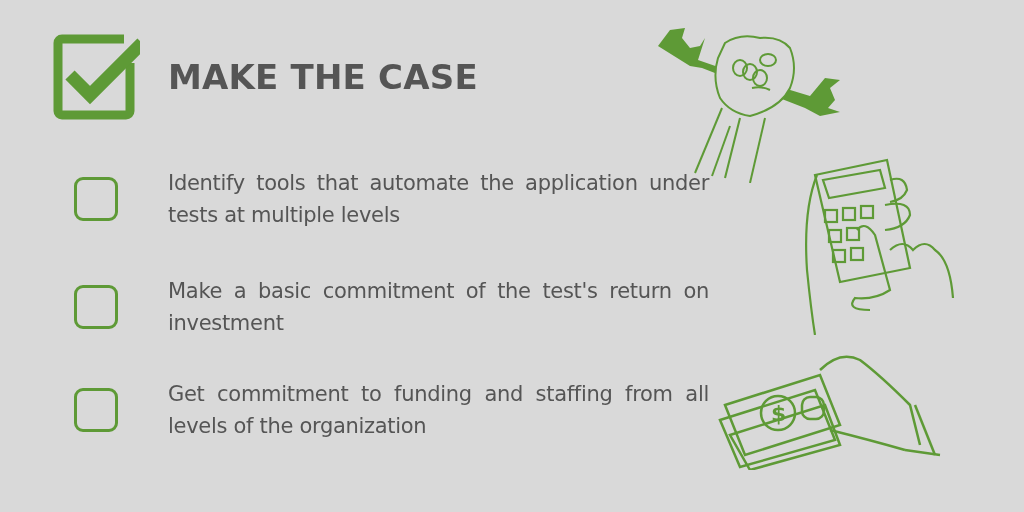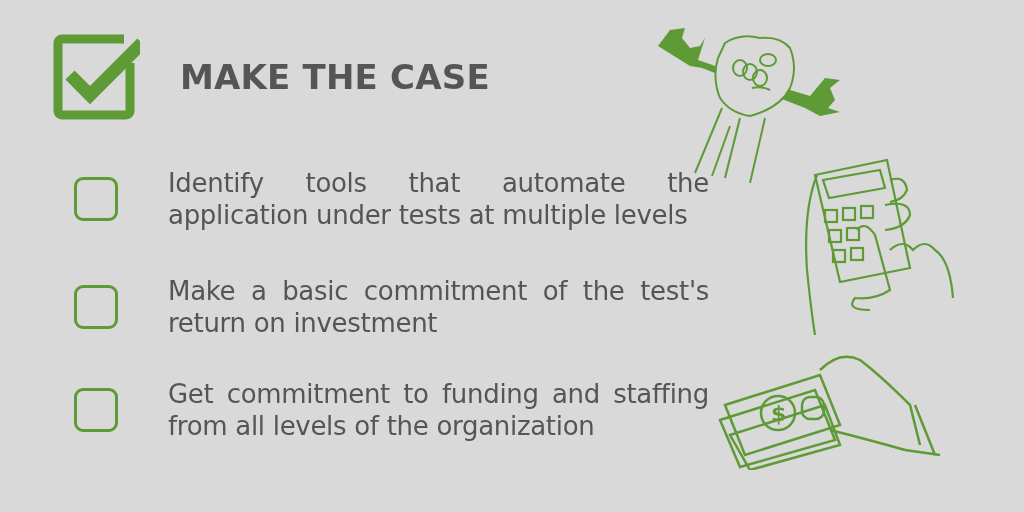--- a/index.html
+++ b/index.html
@@ -8,33 +8,33 @@
       background: #d9d9d9;
       font-family: "DejaVu Sans", sans-serif;
       position: relative;
     }
     .big-check {
       position: absolute; left: 52px; top: 33px; width: 88px; height: 88px;
     }
     .title {
       position: absolute; left: 168px; top: 57px;
       font-size: 34px; font-weight: bold; color: #555555;
-      letter-spacing: 0.2px; white-space: nowrap; margin-left: 12px;
+      letter-spacing: 0.2px; white-space: nowrap;
     }
     .item {
       position: absolute; left: 74px; width: 640px;
     }
     .box {
       position: absolute; left: 0; top: 10px;
       width: 44px; height: 44px; border: 3px solid #5e9a36;
       border-radius: 9px; box-sizing: border-box; background: transparent;
     }
     .item-text {
       position: absolute; left: 94px; top: 0; width: 541px;
-      font-size: 26px; line-height: 32px; color: #555555;
+      font-size: 21px; line-height: 32px; color: #555555;
       text-align: justify; text-align-last: left;
       font-family: "DejaVu Sans", sans-serif;
       letter-spacing: -0.3px;
     }
     .illus { position: absolute; }
   </style>
 </head>
 <body>
 
 <svg class="big-check" viewBox="0 0 88 88">

